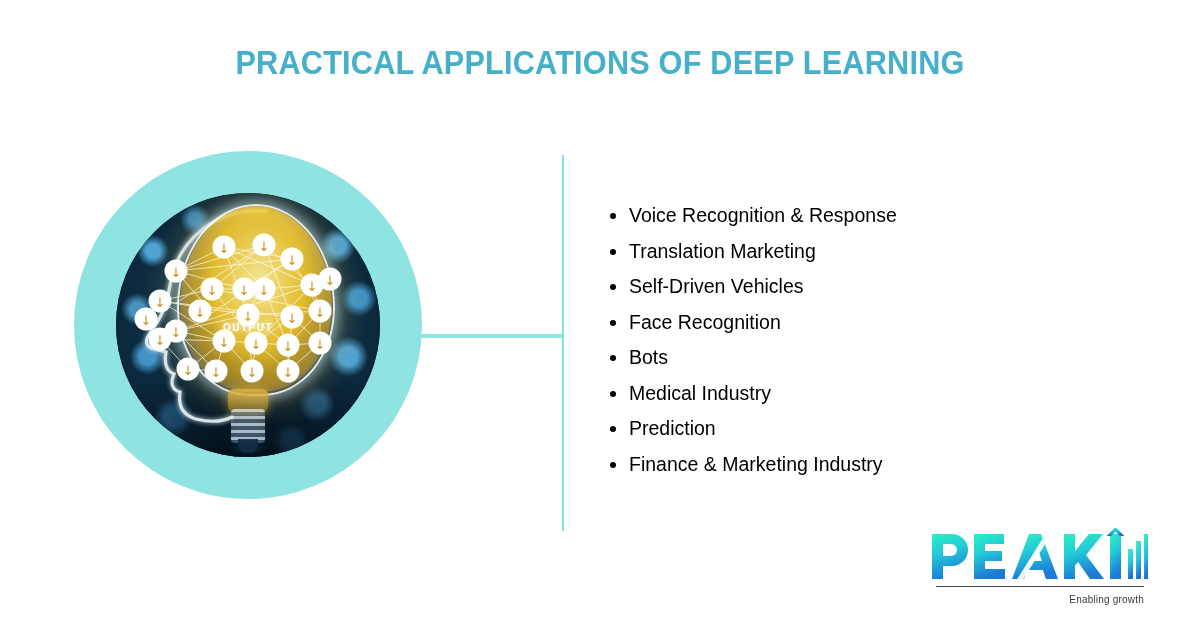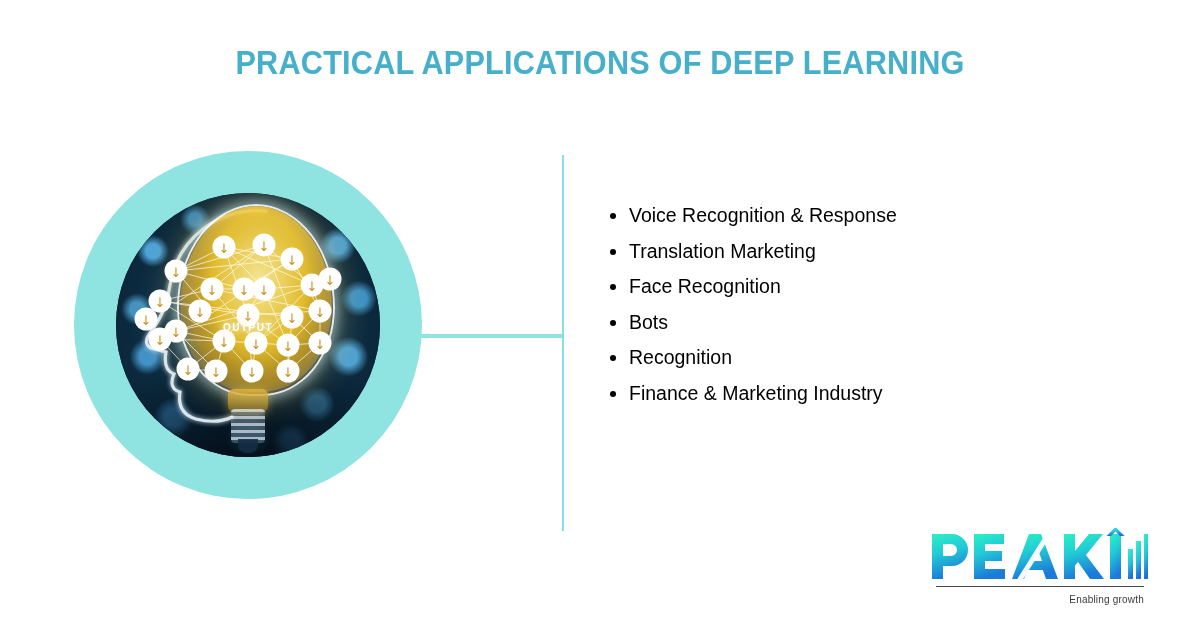--- a/index.html
+++ b/index.html
@@ -300,23 +300,25 @@
     <div class="output-label">OUTPUT</div>
   </div>
 </div>
 
 <div id="connector-horizontal"></div>
 <div id="connector-vertical"></div>
 
 <ul id="bullet-list">
   <li><span>Voice Recognition &amp; Response</span></li>
   <li><span>Translation Marketing</span></li>
+  <li><span>Self-Driven Vehicles</span></li>
   <li><span>Face Recognition</span></li>
   <li><span>Bots</span></li>
-  <li><span>Recognition</span></li>
+  <li><span>Medical Industry</span></li>
+  <li><span>Prediction</span></li>
   <li><span>Finance &amp; Marketing Industry</span></li>
 </ul>
 
 <div id="logo">
   <svg viewBox="0 0 218 60" width="218" height="60">
     <defs>
       <linearGradient id="pg" x1="0" y1="0" x2="0.25" y2="1">
         <stop offset="0%" stop-color="#2BF0C4"></stop>
         <stop offset="45%" stop-color="#22CBD6"></stop>
         <stop offset="100%" stop-color="#1C7AD8"></stop>

